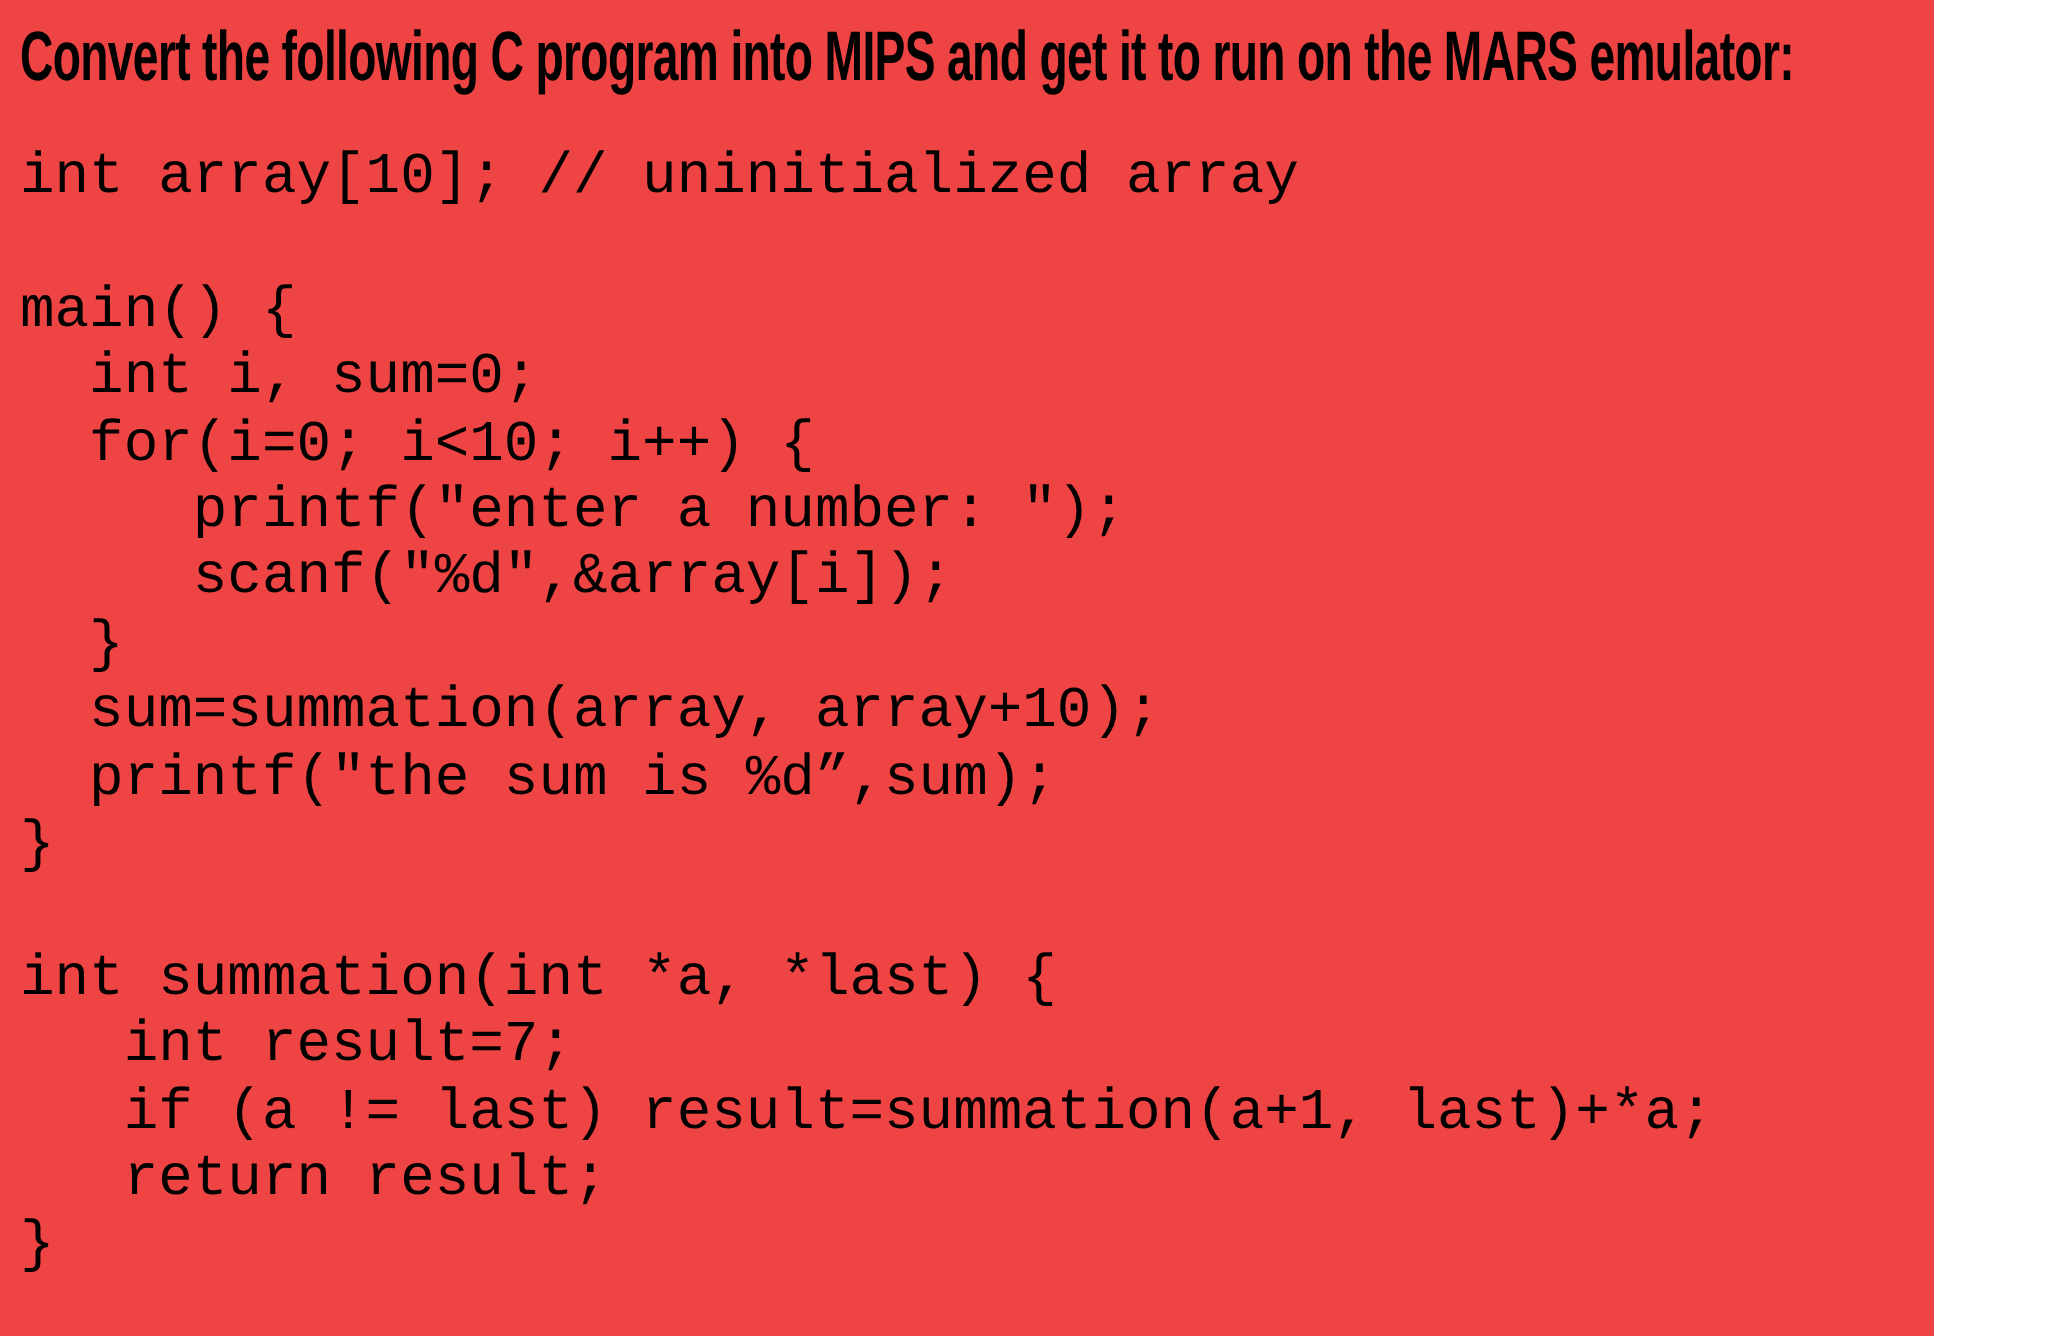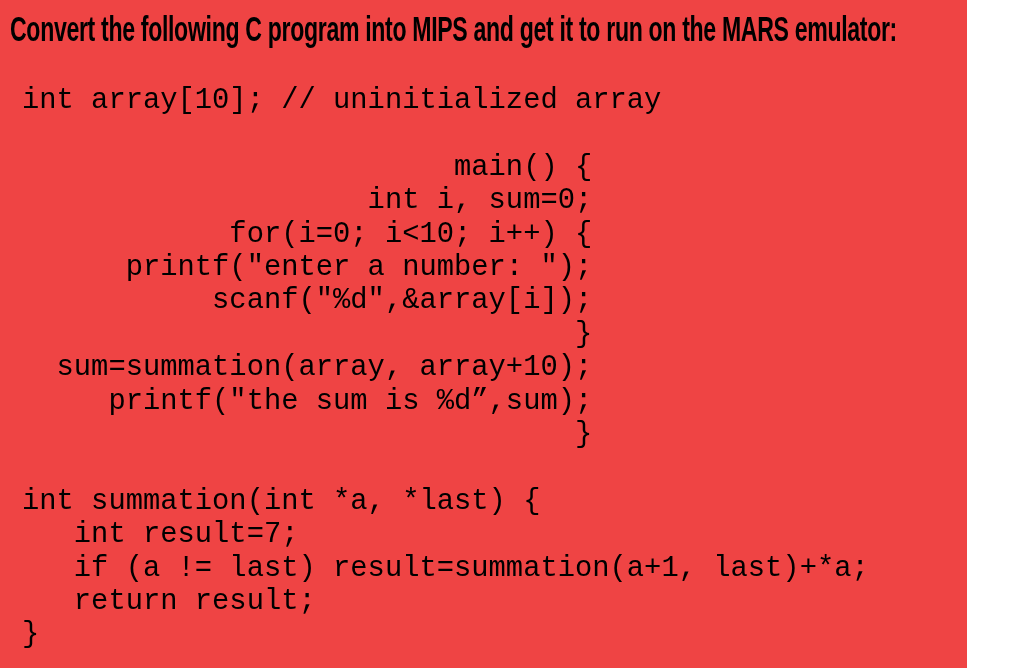--- a/index.html
+++ b/index.html
@@ -25,30 +25,30 @@
     letter-spacing: -0.5px;
     line-height: 44px;
     color: #000000;
     white-space: nowrap;
     transform: scaleX(0.66);
     transform-origin: left center;
   }
   pre.code {
     position: absolute;
     left: 10px;
-    margin: 12px;
+    margin: 0;
     font-family: "Liberation Mono", monospace;
     font-size: 28.8px;
     font-weight: 400;
     line-height: 33.4px;
     color: #000000;
     white-space: pre;
   }
   #code-declaration { top: 72px; }
-  #code-main       { top: 138.8px; text-align: right; }
+  #code-main       { top: 138.8px; }
   #code-summation  { top: 472.8px; }
 </style>
 </head>
 <body>
 
 <div class="page">
 
   <h1 class="question-heading">Convert the following C program into MIPS and get it to run on the MARS emulator:</h1>
 
   <pre id="code-declaration" class="code">int array[10]; // uninitialized array</pre>

